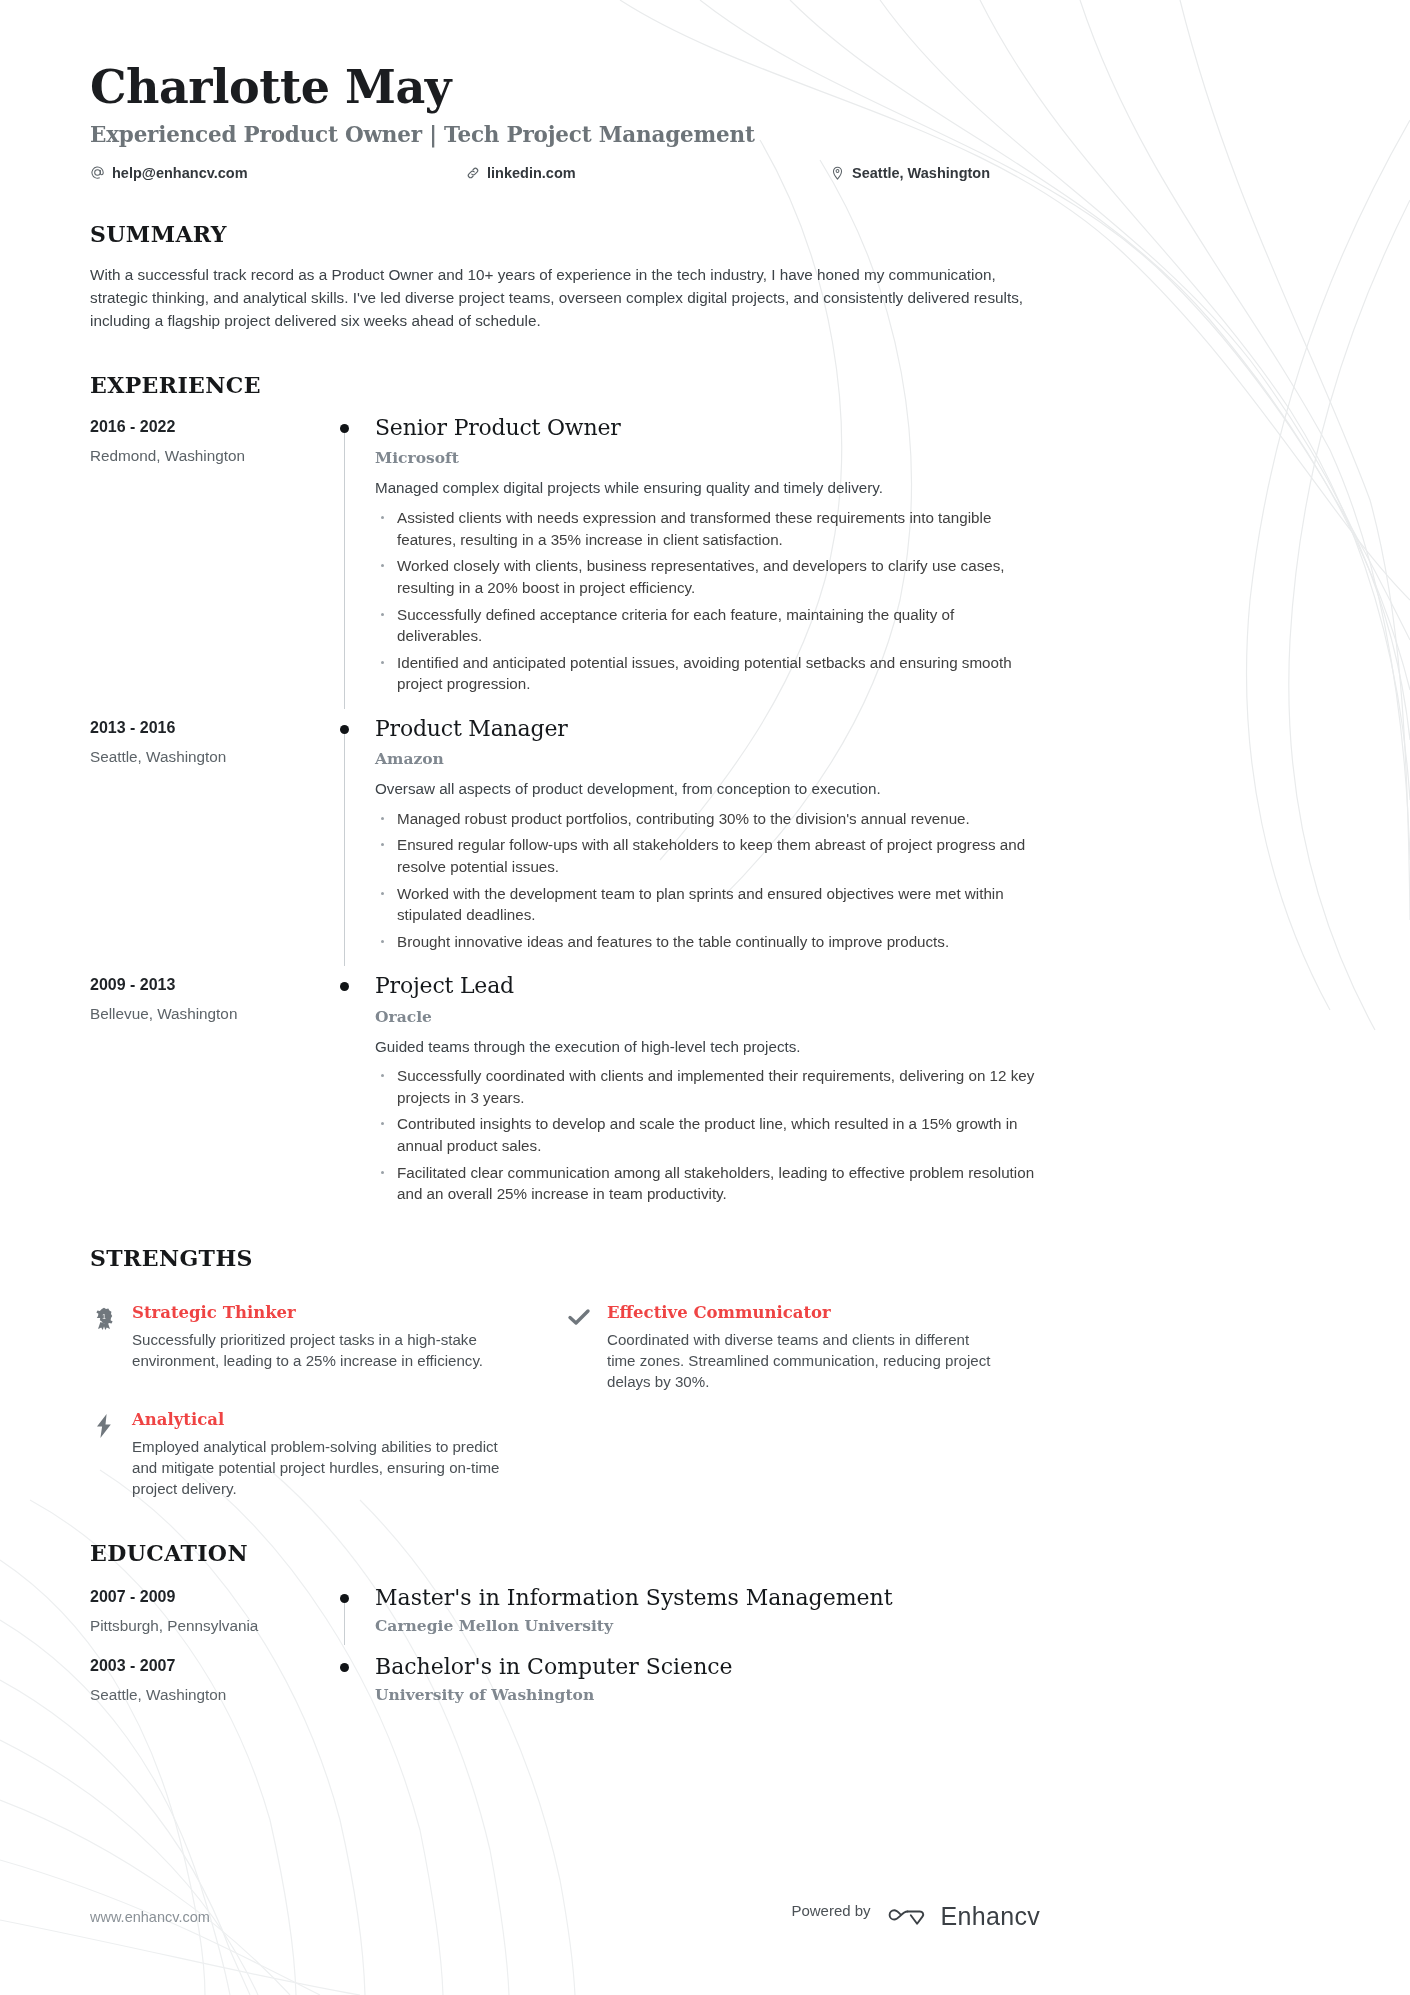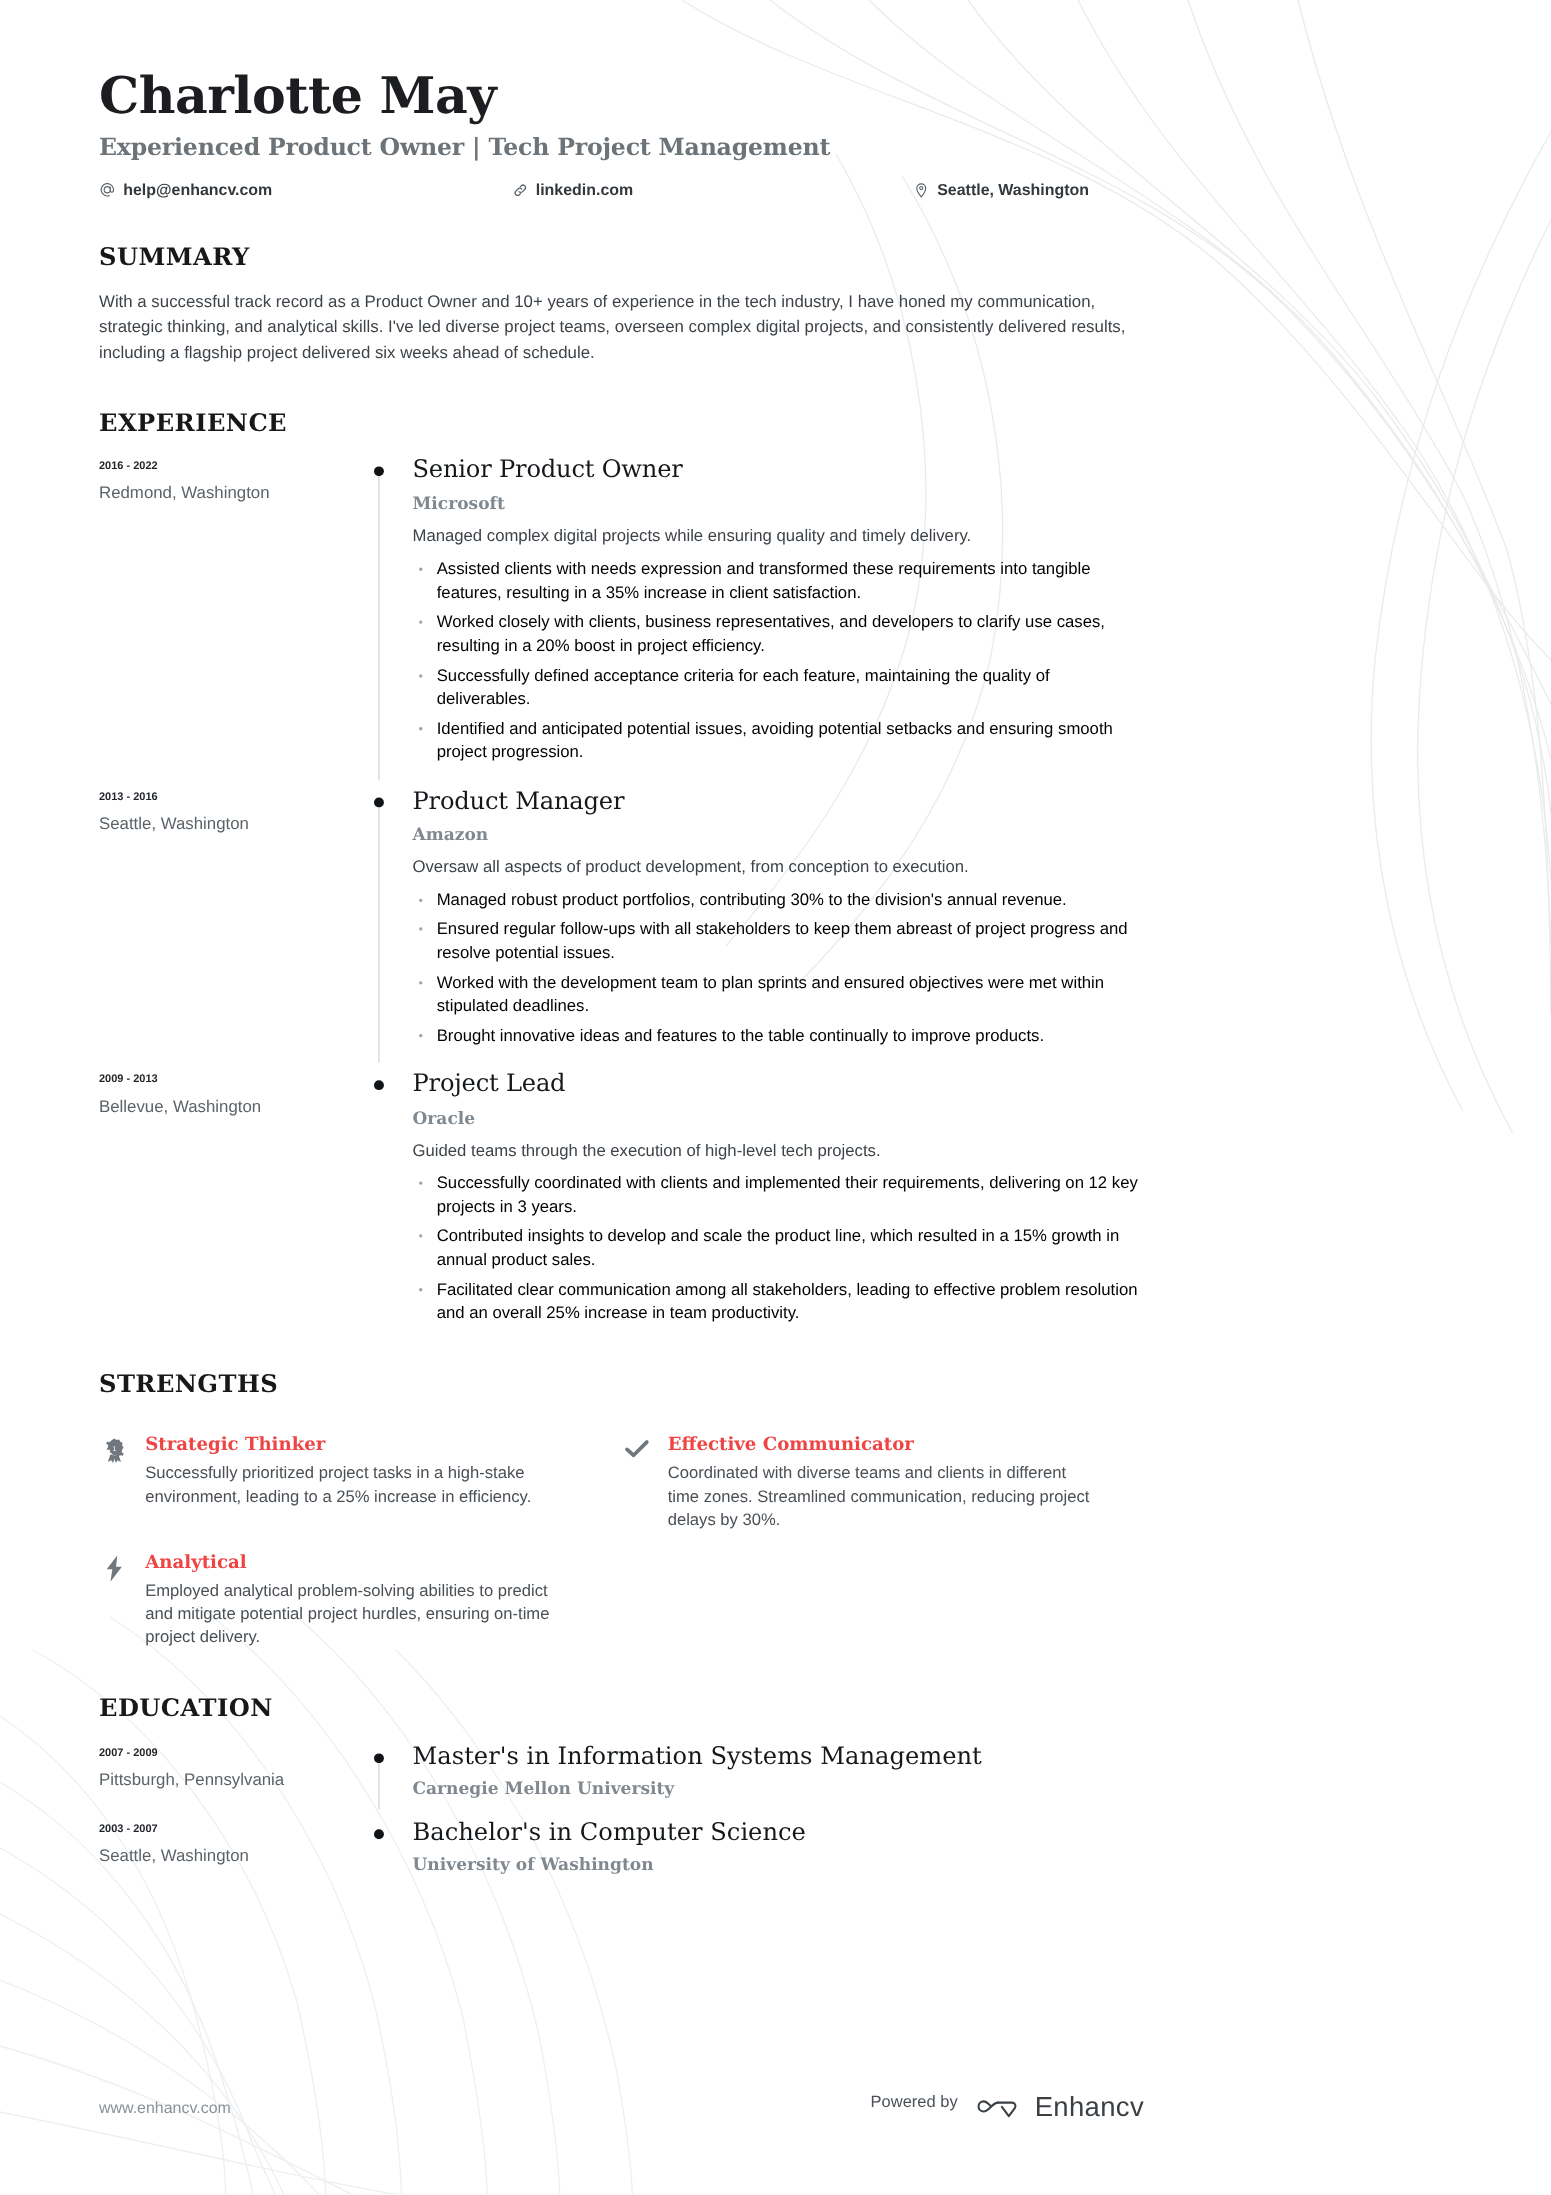--- a/index.html
+++ b/index.html
@@ -62,21 +62,21 @@
     line-height: 1.52;
     color: #3d4348;
     max-width: 1180px;
   }
 
   
   .entry { display:flex; position:relative; }
   .entry .left {
     width: 230px; flex:none; padding-right: 16px; padding-top: 2px;
   }
-  .entry .dates { font-size: 10px; font-weight:700; color:#1f2327; }
+  .entry .dates { font-size: 16px; font-weight:700; color:#1f2327; }
   .entry .place { font-size: 15.3px; color:#5c6368; margin-top: 11px; }
 
   .rail { width: 55px; flex:none; position:relative; }
   .rail .dot {
     position:absolute; left: 20px; top: 8px;
     width: 9px; height: 9px; border-radius:50%; background:#111417;
   }
   .rail .line {
     position:absolute; left: 24px; top: 17px; bottom: -14px;
     width: 1px; background: #c9ced2;
@@ -91,21 +91,21 @@
   }
   .company {
     font-family: "DejaVu Serif", serif;
     font-weight:700; font-size: 15.5px; color:#808890;
     margin-top: 8px;
   }
   .job-desc { font-size: 15.2px; color:#3d4348; margin-top: 10px; line-height:1.5; }
   ul.bullets { list-style:none; margin: 7px 0 0 0; padding:0; }
   ul.bullets li {
     position:relative; padding-left: 22px;
-    font-size: 15.2px; color:#000000; line-height:1.42; margin-top: 5px;
+    font-size: 15.2px; color:#404040; line-height:1.42; margin-top: 5px;
   }
   ul.bullets li::before {
     content:"";
     position:absolute; left: 6px; top: 9px;
     width: 3px; height:3px; border-radius:50%; background:#9aa1a7;
   }
   .exp-entry { margin-top: 22px; }
   .exp-entry.first { margin-top: 18px; }
 
   

